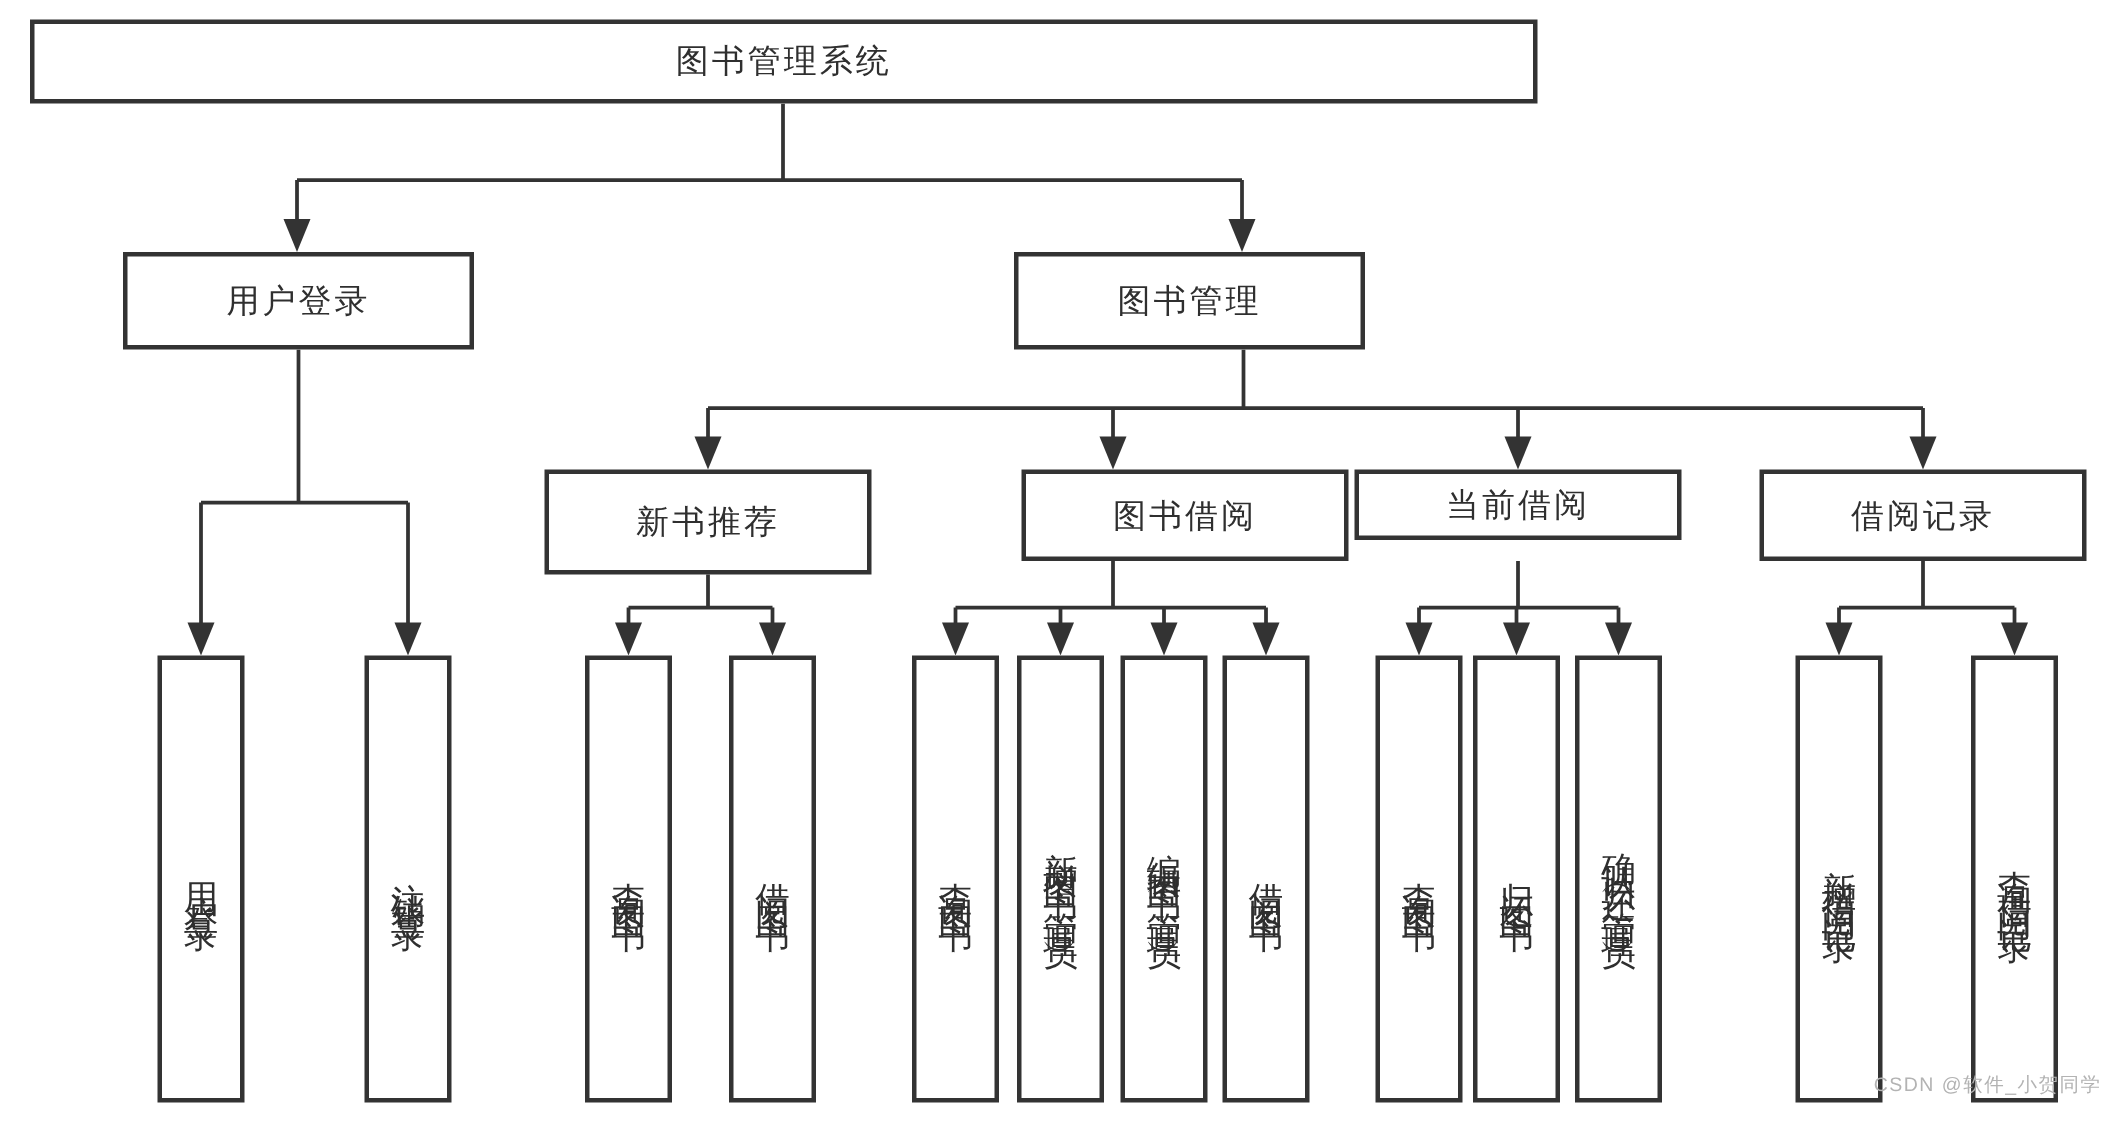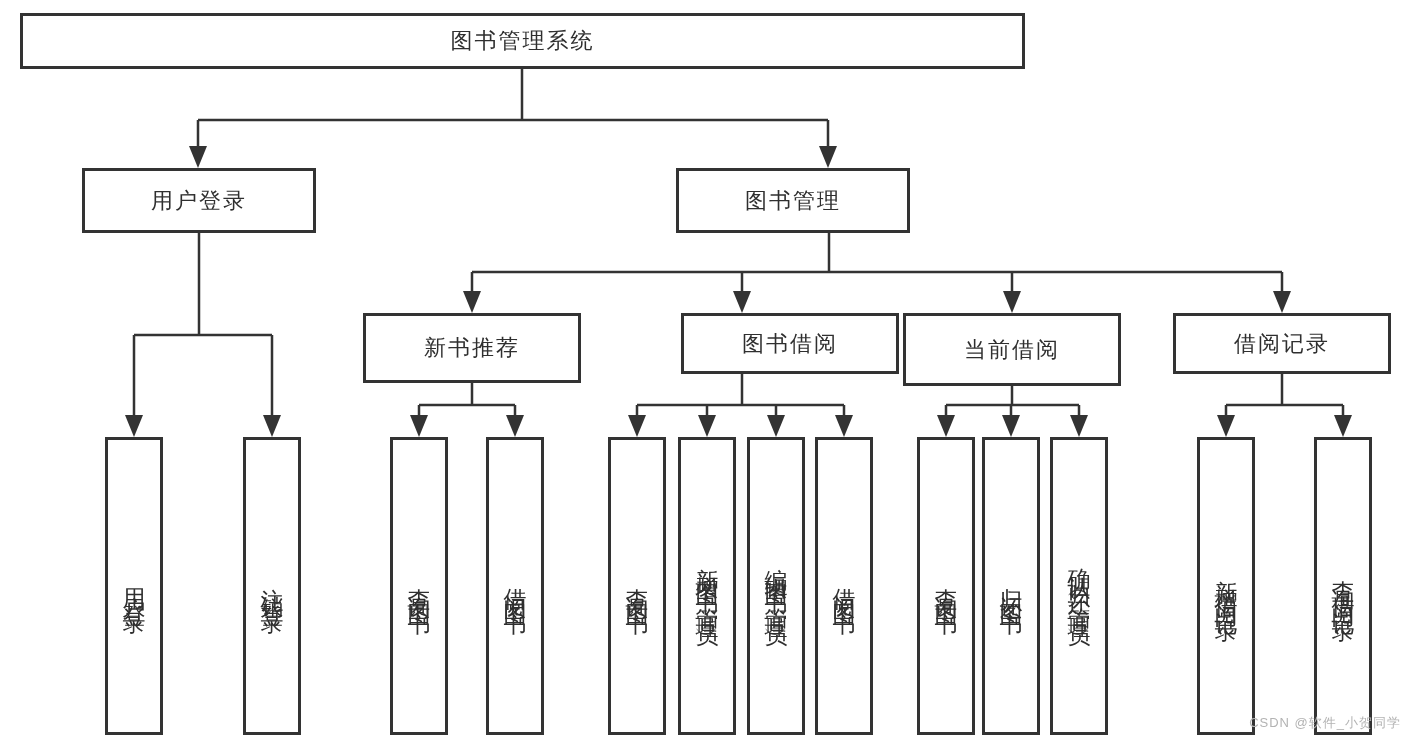--- a/index.html
+++ b/index.html
@@ -94,21 +94,21 @@
     </g>
   </svg>
 
   <div class="box h" style="left:20px; top:13px; width:1005px; height:56px;">图书管理系统</div>
 
   <div class="box h" style="left:82px; top:168px; width:234px; height:65px;">用户登录</div>
   <div class="box h" style="left:676px; top:168px; width:234px; height:65px;">图书管理</div>
 
   <div class="box h" style="left:363px; top:313px; width:218px; height:70px;">新书推荐</div>
   <div class="box h" style="left:633px; top:313px; width:218px; height:61px;margin-left:48px;">图书借阅</div>
-  <div class="box h" style="left:903px; top:313px; width:218px; height:73px;">当前借阅</div>
+  <div class="box h" style="left:903px; top:313px; width:218px; height:47px;">当前借阅</div>
   <div class="box h" style="left:1173px; top:313px; width:218px; height:61px;">借阅记录</div>
 
   <div class="box v" style="left:105px;">用户登录</div>
   <div class="box v" style="left:243px;">注销登录</div>
 
   <div class="box v" style="left:390px;">查询图书</div>
   <div class="box v" style="left:486px;">借阅图书</div>
 
   <div class="box v" style="left:608px;">查询图书</div>
   <div class="box v" style="left:678px;">新增图书（管理员）</div>

